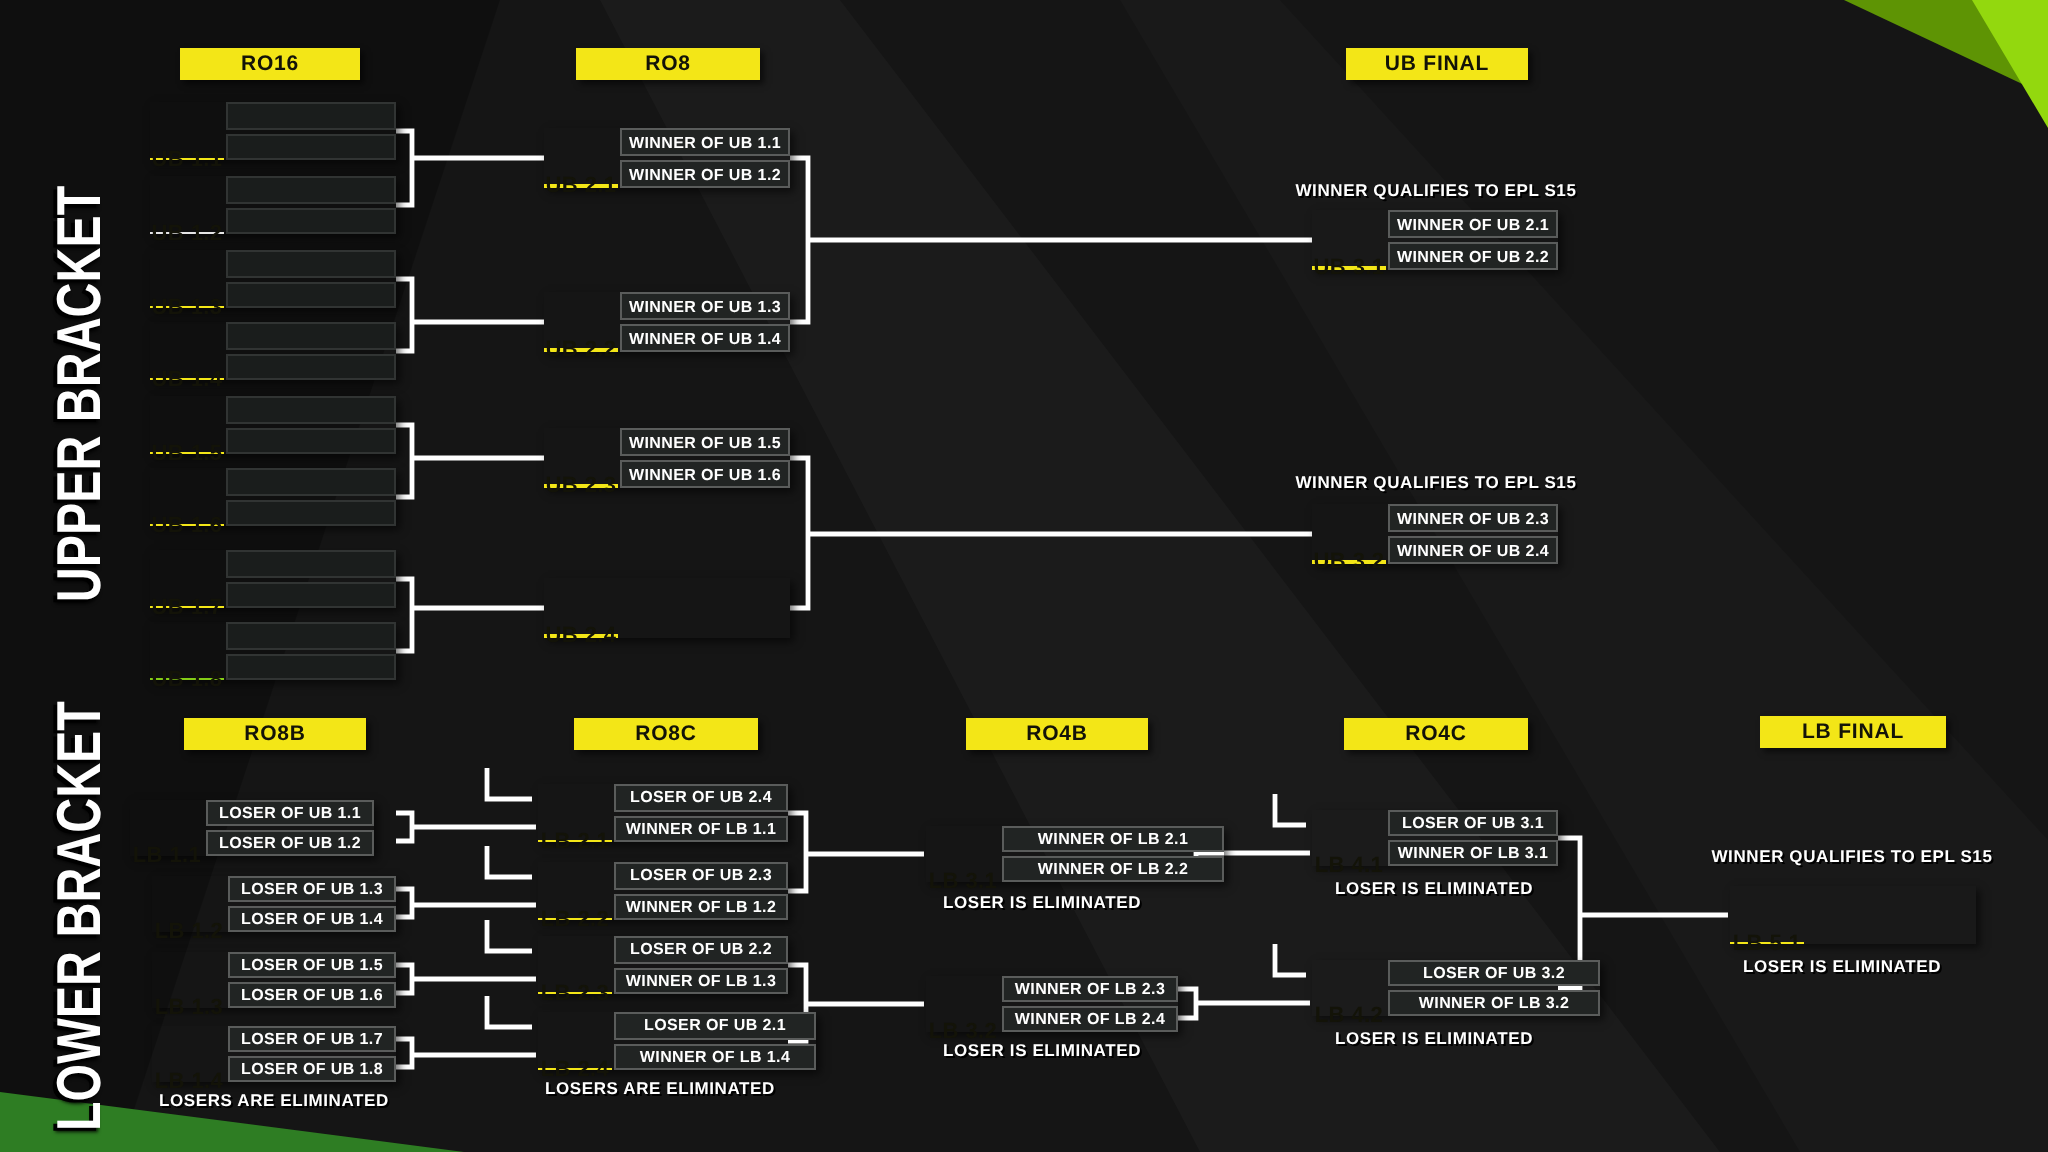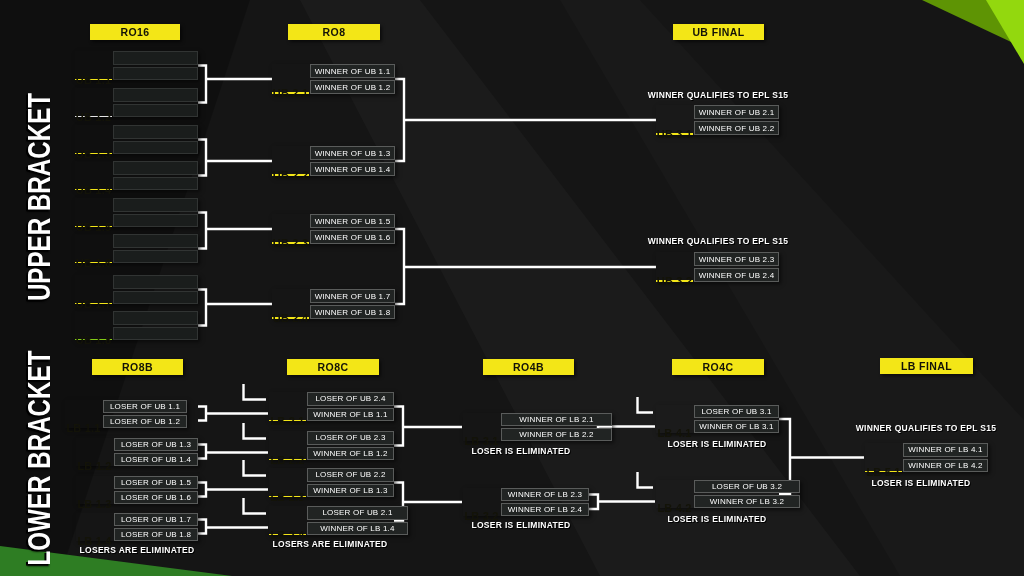--- a/index.html
+++ b/index.html
@@ -39,21 +39,21 @@
   }
   .tag{
     width:37px;flex:0 0 37px;
     display:flex;align-items:center;justify-content:center;
     color:#131308;font-weight:700;font-size:11px;letter-spacing:.2px;margin-top:28px;
   }
   .slots{flex:1;display:flex;flex-direction:column;gap:2px;margin-left:1px;}
   .slot{
     flex:1;display:flex;align-items:center;justify-content:center;
     background:#212423;border:1px solid rgba(255,255,255,.26);
-    color:#fff;font-weight:400;font-size:8px;letter-spacing:.2px;
+    color:#fff;font-weight:700;font-size:8px;letter-spacing:.2px;
     white-space:nowrap;overflow:hidden;
   }
   .match.empty .slot{background:#1a1d1c;border-color:rgba(255,255,255,.10);}
   .note{
     position:absolute;width:180px;text-align:center;
     color:#fff;font-weight:700;font-size:8.5px;letter-spacing:.3px;
     text-shadow:1px 1px 0 #000;white-space:nowrap;
   }
 </style>
 </head>
@@ -188,24 +188,20 @@
     </div>
   <div class="match" style="left:272px;top:214px;width:123px;height:30px">
       <div class="tag" style="background:#F3E617">UB 2.3</div>
       <div class="slots">
         <div class="slot">WINNER OF UB 1.5</div>
         <div class="slot">WINNER OF UB 1.6</div>
       </div>
     </div>
   <div class="match" style="left:272px;top:289px;width:123px;height:30px">
       <div class="tag" style="background:#F3E617">UB 2.4</div>
-      <div class="slots">
-        <div class="slot">WINNER OF UB 1.7</div>
-        <div class="slot">WINNER OF UB 1.8</div>
-      </div>
     </div>
 
   <div class="match" style="left:656px;top:105px;width:123px;height:30px">
       <div class="tag" style="background:#F3E617">UB 3.1</div>
       <div class="slots">
         <div class="slot">WINNER OF UB 2.1</div>
         <div class="slot">WINNER OF UB 2.2</div>
       </div>
     </div>
   <div class="match" style="left:656px;top:252px;width:123px;height:30px">
@@ -299,24 +295,20 @@
   <div class="match" style="left:656px;top:480px;width:144px;height:28px">
       <div class="tag" style="background:#F3E617">LB 4.2</div>
       <div class="slots">
         <div class="slot">LOSER OF UB 3.2</div>
         <div class="slot">WINNER OF LB 3.2</div>
       </div>
     </div>
 
   <div class="match" style="left:865px;top:443px;width:123px;height:29px">
       <div class="tag" style="background:#F3E617">LB 5.1</div>
-      <div class="slots">
-        <div class="slot">WINNER OF LB 4.1</div>
-        <div class="slot">WINNER OF LB 4.2</div>
-      </div>
     </div>
 
   <div class="note" style="left:628px;top:90px">WINNER QUALIFIES TO EPL S15</div>
   <div class="note" style="left:628px;top:236px">WINNER QUALIFIES TO EPL S15</div>
   <div class="note" style="left:836px;top:423px">WINNER QUALIFIES TO EPL S15</div>
   <div class="note" style="left:47px;top:545px">LOSERS ARE ELIMINATED</div>
   <div class="note" style="left:240px;top:539px">LOSERS ARE ELIMINATED</div>
   <div class="note" style="left:431px;top:446px">LOSER IS ELIMINATED</div>
   <div class="note" style="left:431px;top:520px">LOSER IS ELIMINATED</div>
   <div class="note" style="left:627px;top:439px">LOSER IS ELIMINATED</div>

